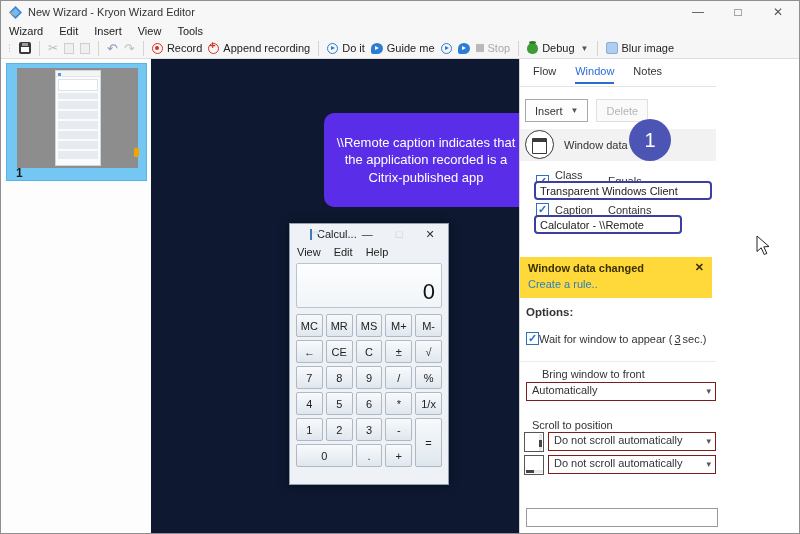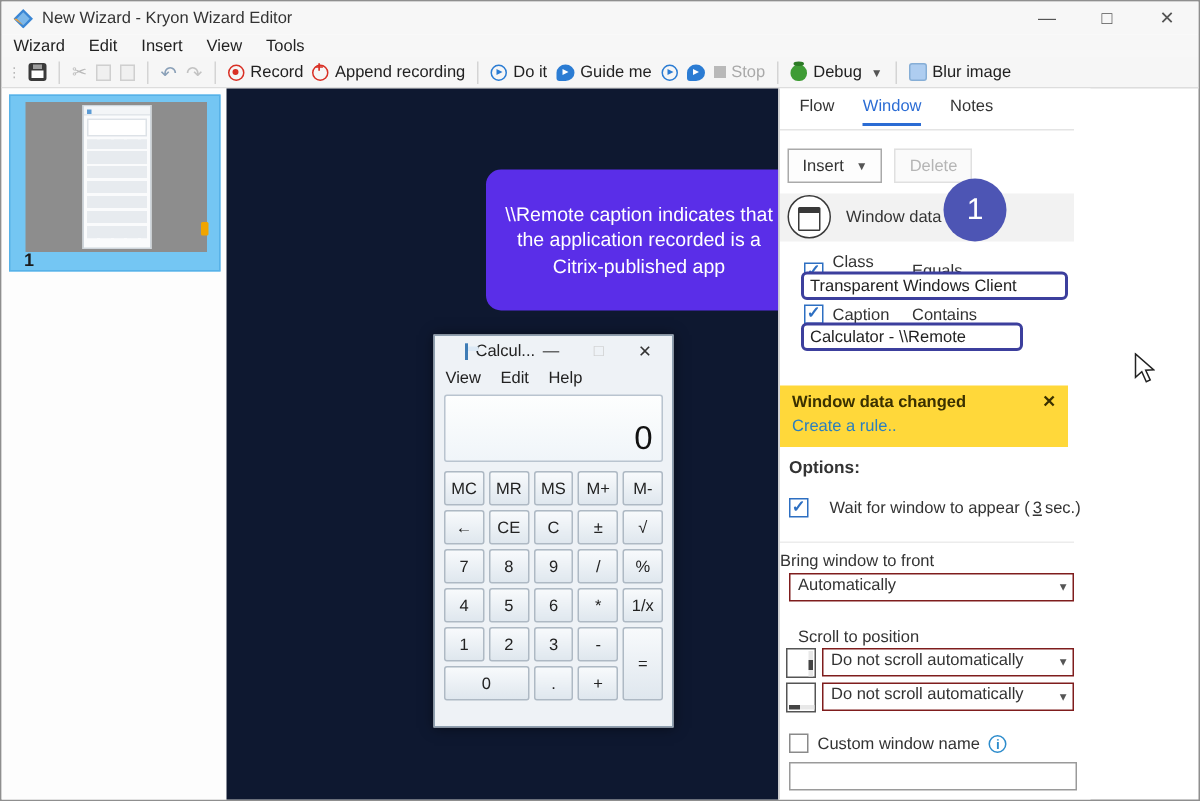--- a/index.html
+++ b/index.html
@@ -95,24 +95,24 @@
   .cb.checked { border-color:#2d6fc2; }
   .cb.checked::after { content:"✓"; font-weight:bold; }
   .fieldrow { position:absolute; display:flex; gap:6px; align-items:center; }
   .fname { width:47px; }
   .hl-input { position:absolute; height:19px; background:#fff; border:2px solid #3c3f9d; border-radius:4px; padding:1px 4px; font-size:11px; color:#222; display:flex; align-items:center; }
   .alert { position:absolute; top:198px; left:0; width:192px; height:41px; background:#ffd83a; padding:5px 8px; }
   .alert-title { font-weight:bold; color:#3a3000; }
   .alert-close { position:absolute; right:8px; top:4px; color:#3a3000; font-weight:bold; cursor:pointer; }
   .alert-link { margin-top:4px; color:#2a7fbf; cursor:pointer; }
   .opts-h { position:absolute; top:247px; left:6px; font-weight:bold; font-size:11.5px; }
-  .waitrow { position:absolute; top:273px; left:6px; display:flex; gap:14px; align-items:center; }
+  .waitrow { position:absolute; top:273px; left:6px; display:flex; gap:0; align-items:center; }
   .u { text-decoration:underline; margin:0 2px; }
   .divider { position:absolute; top:302px; left:0; width:196px; height:1px; background:#ececec; }
-  .plabel { position:absolute; left:0; color:#333; }
+  .plabel { position:absolute; left:22px; color:#333; }
   .select { position:absolute; height:19px; background:#fff; border:1px solid #7f1d1d; display:flex; align-items:center; padding:0 16px 4px 5px; cursor:pointer; }
   .select::after { content:"▾"; position:absolute; right:4px; top:3px; font-size:9px; color:#555; }
   .scroll-ic { position:absolute; left:4px; width:20px; height:20px; border:1px solid #555; background:#fff; }
   .scroll-ic.v::after { content:""; position:absolute; right:1px; top:1px; width:3px; height:17px; background:linear-gradient(#e8e8e8 0 35%, #444 35% 75%, #e8e8e8 75%); }
   .scroll-ic.h::after { content:""; position:absolute; left:1px; bottom:1px; width:17px; height:3px; background:linear-gradient(90deg,#444 0 45%, #e8e8e8 45%); }
   .customrow { position:absolute; top:430px; left:6px; display:flex; gap:6px; align-items:center; }
   .info-ic { width:12px; height:12px; border:1px solid #2d8ccc; border-radius:50%; color:#2d8ccc; font-size:9px; line-height:11px; text-align:center; font-weight:bold; }
   .info-ic::after { content:"i"; }
   .custom-input { position:absolute; top:449px; left:6px; width:192px; height:19px; border:1px solid #9a9a9a; background:#fff; font-size:11px; padding:0 4px; font-family:"Liberation Sans",sans-serif; }
 
@@ -333,25 +333,20 @@
 
       <div class="plabel" style="top:309px;">Bring window to front</div>
       <div class="select" style="top:323px; left:6px; width:190px;">Automatically</div>
 
       <div class="plabel" style="top:360px; left:12px;">Scroll to position</div>
       <div class="scroll-ic v" style="top:373px;"></div>
       <div class="select" style="top:373px; left:28px; width:168px;">Do not scroll automatically</div>
       <div class="scroll-ic h" style="top:396px;"></div>
       <div class="select" style="top:396px; left:28px; width:168px;">Do not scroll automatically</div>
 
-      <div class="customrow">
-        <span class="cb"></span>
-        <span>Custom window name</span>
-        <span class="info-ic"></span>
-      </div>
       <input class="custom-input" value="" style="">
     </div>
   </div>
 
   <svg class="cursor" width="14" height="21" viewBox="0 0 14 21">
     <path d="M1,1 L1,16.5 L5.2,12.8 L8.2,19.5 L10.8,18.3 L7.8,11.8 L13,11.5 Z" fill="#fff" stroke="#222" stroke-width="1"></path>
   </svg>
 </div>
 
 </body></html>

